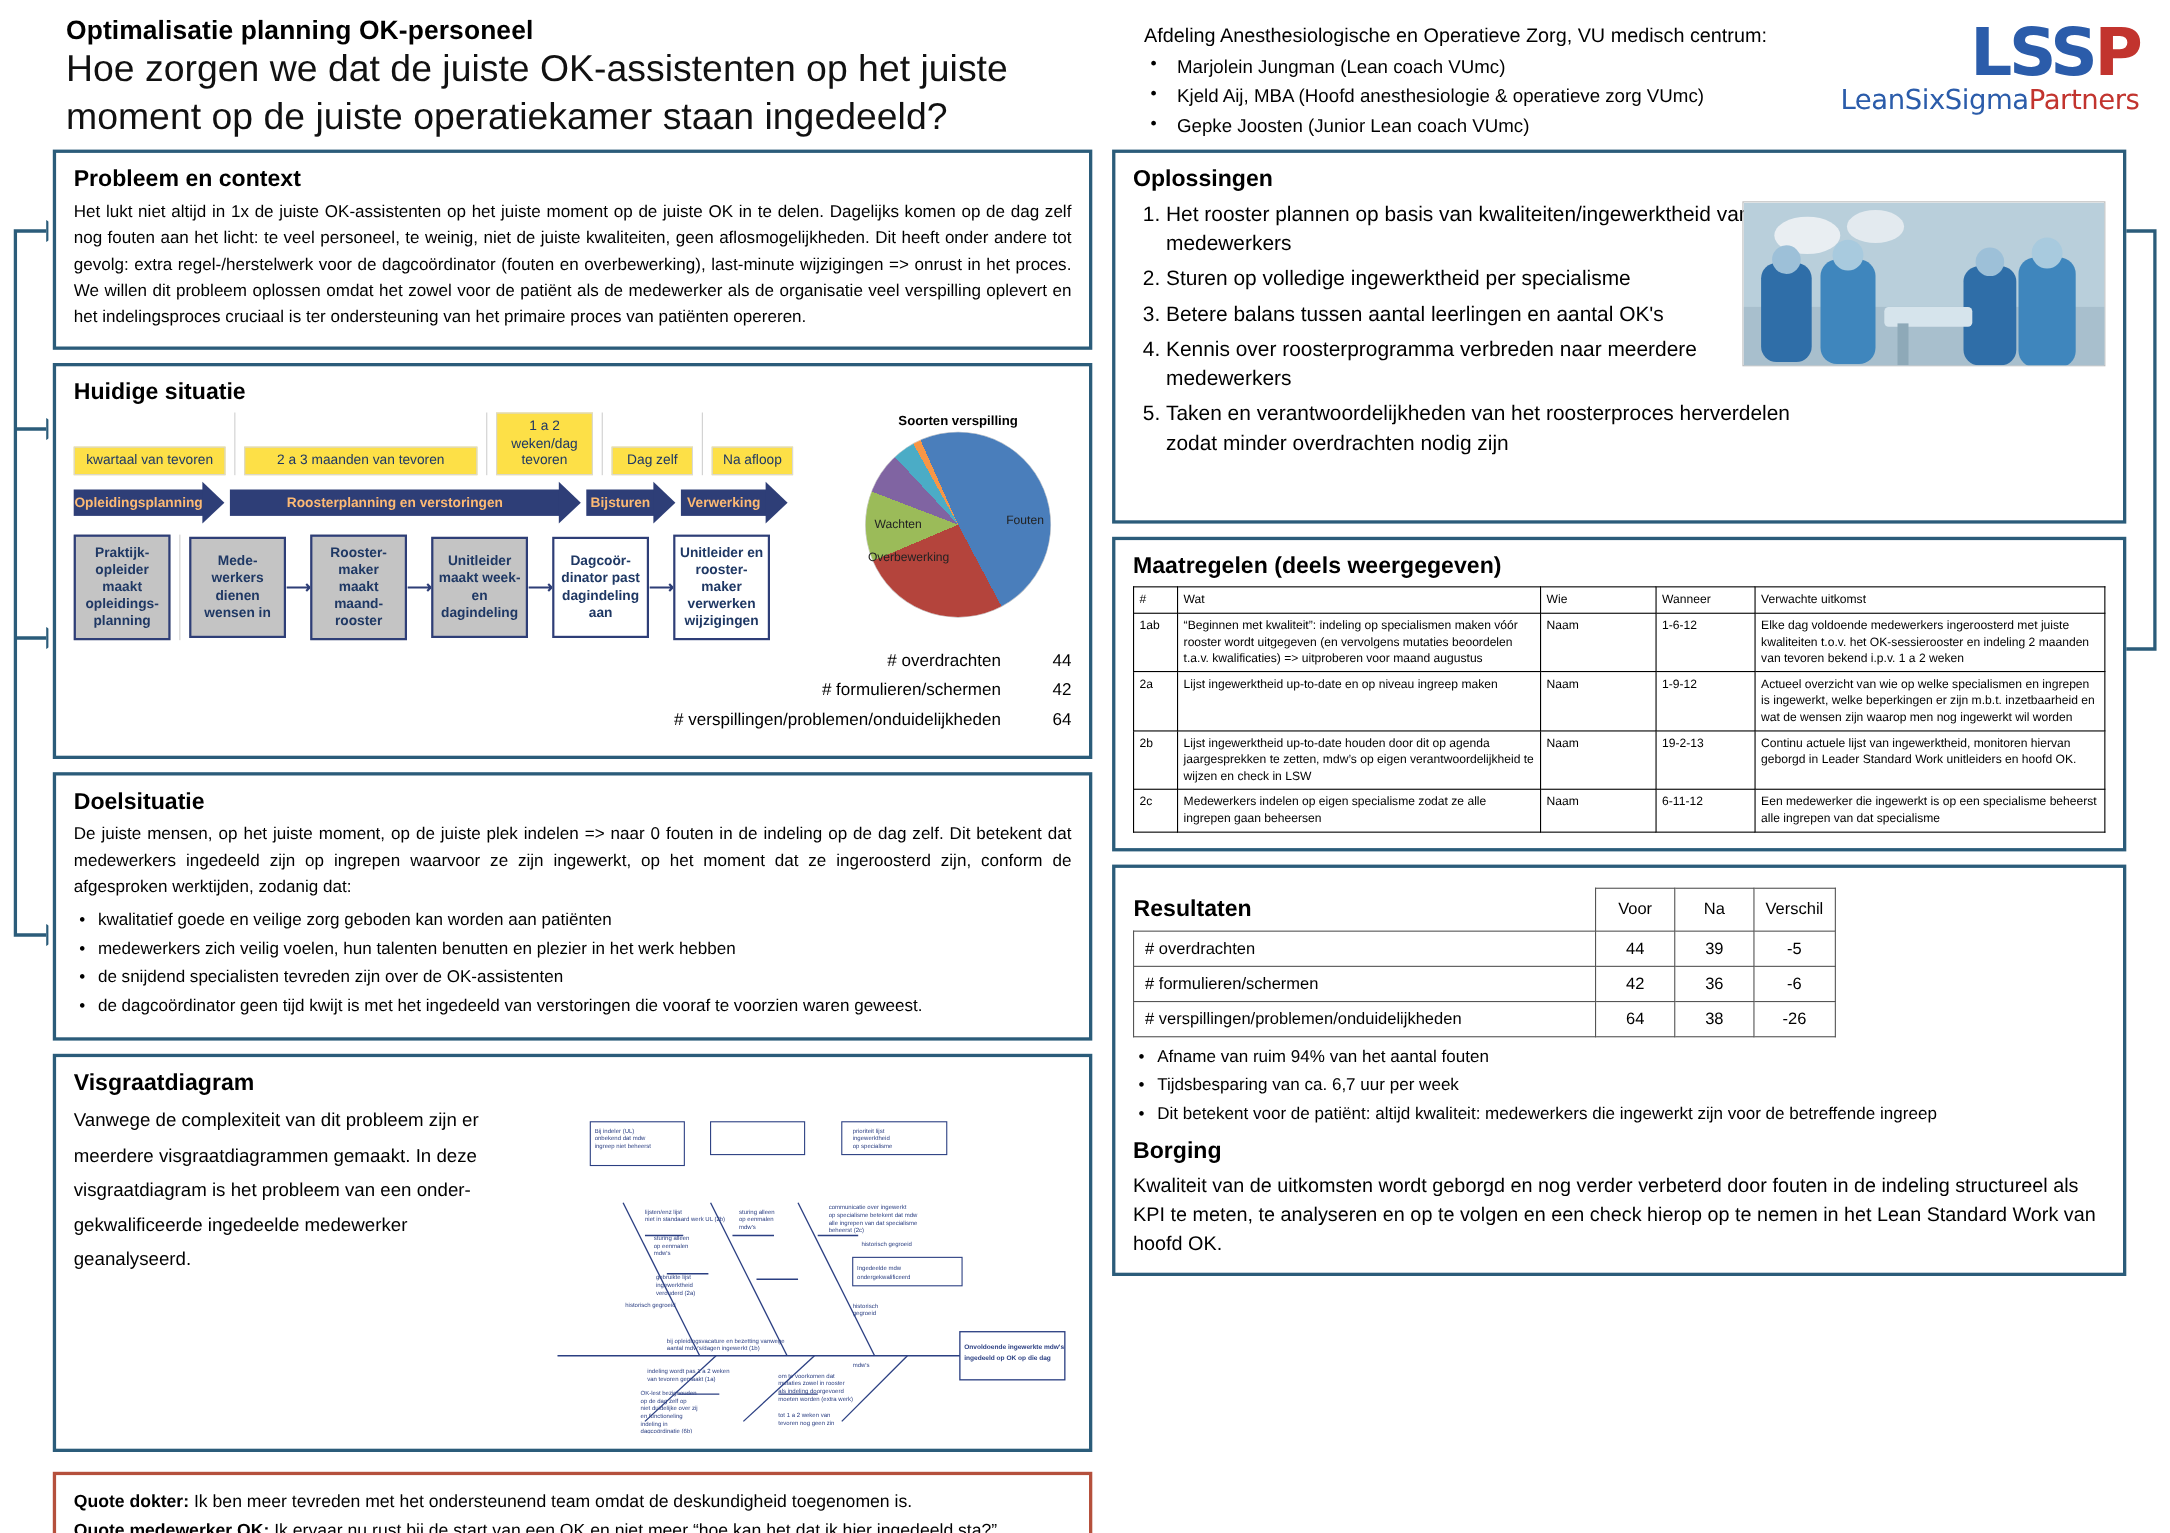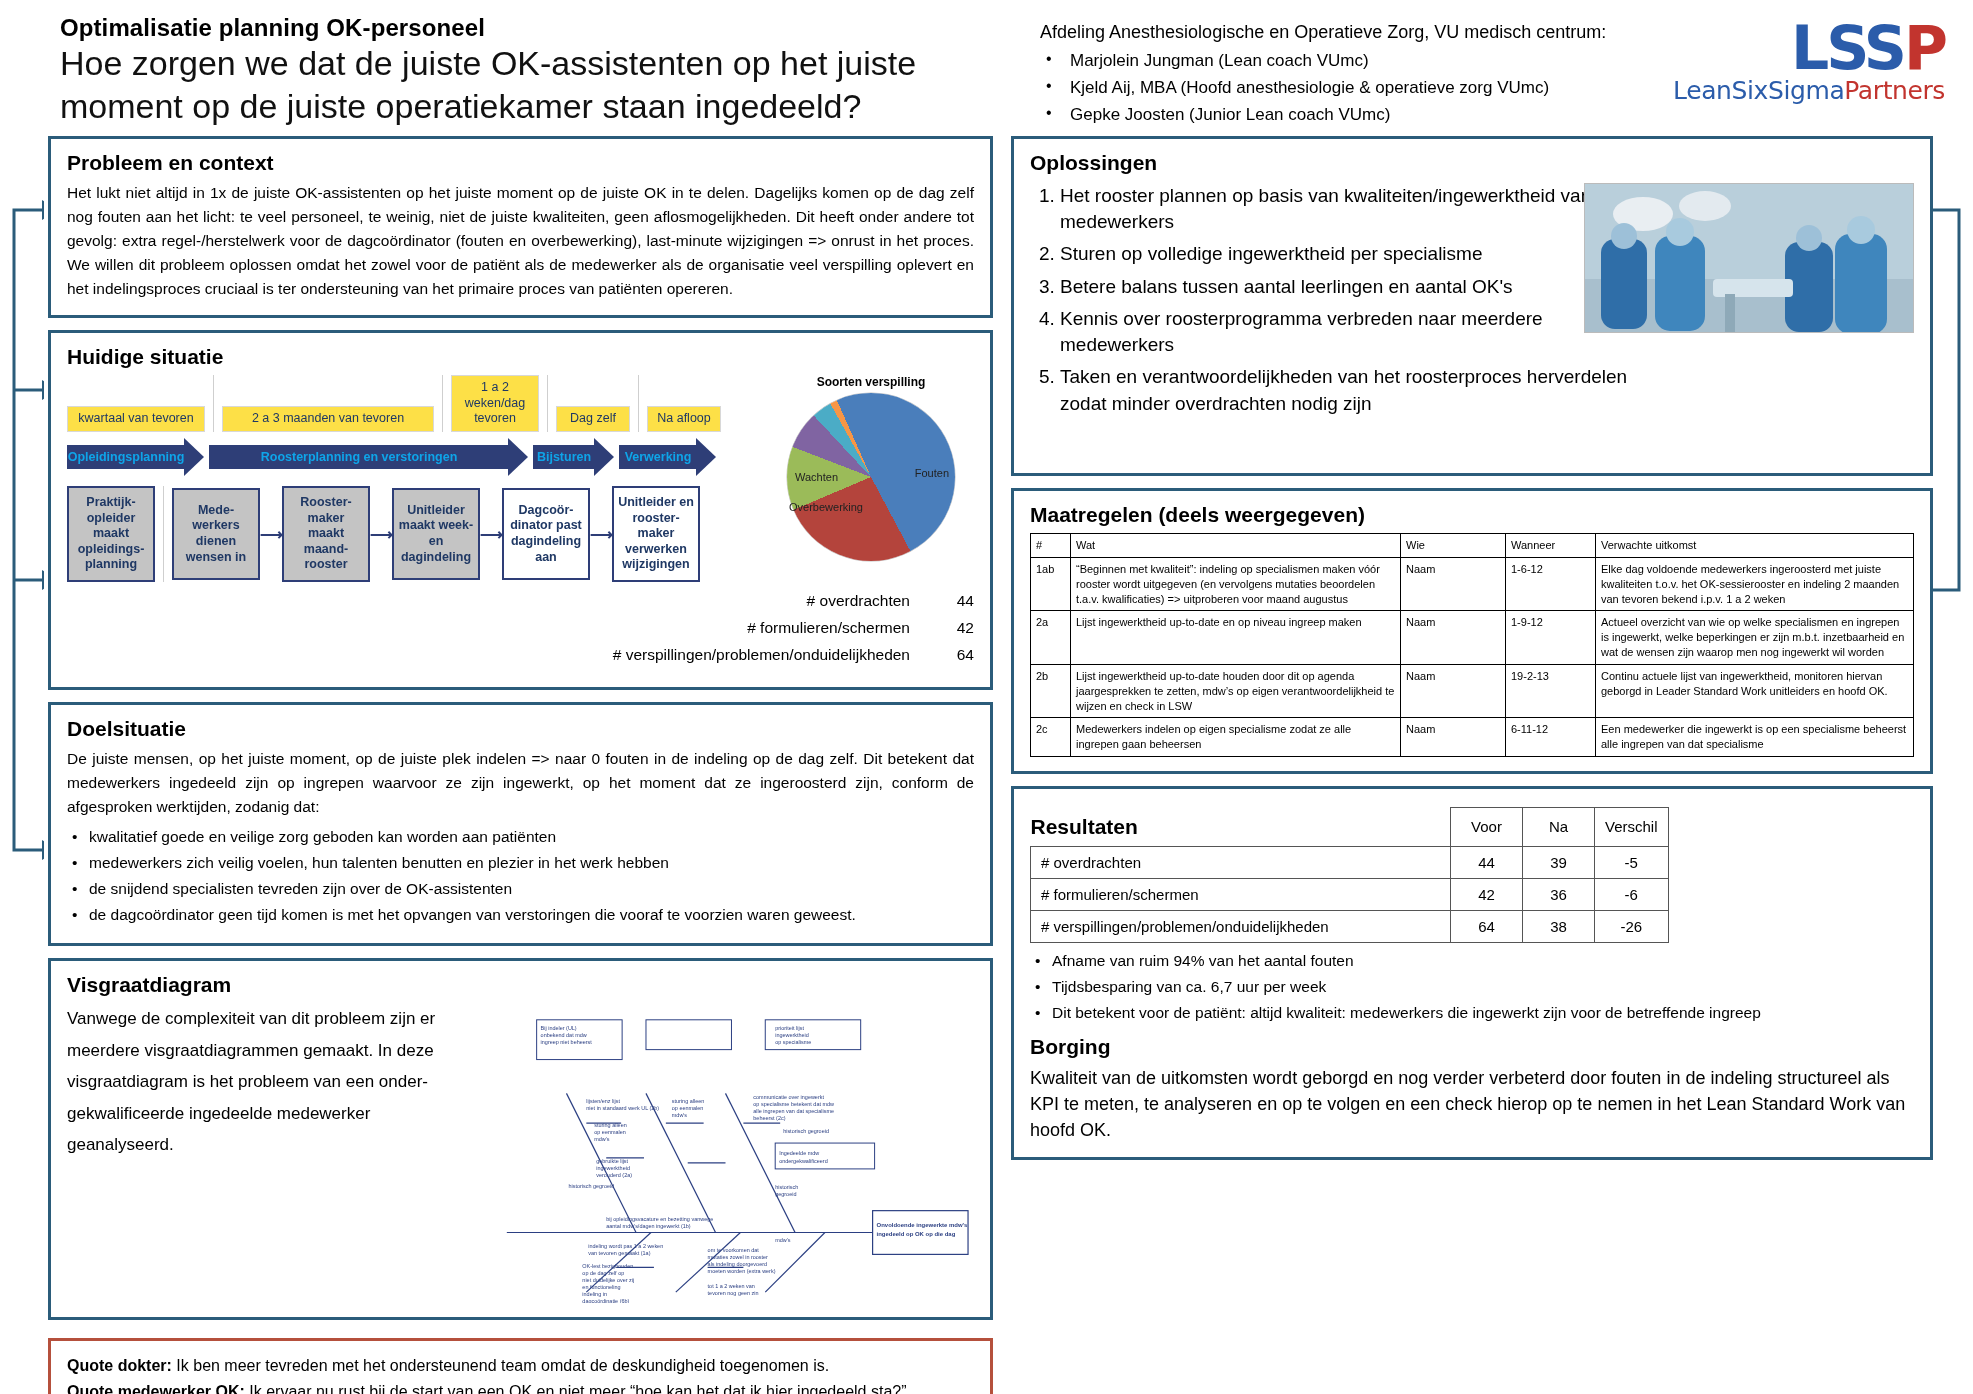--- a/index.html
+++ b/index.html
@@ -60,21 +60,21 @@
   .flowwrap { display:flex; gap:0; }
   .flow { flex: 1 1 auto; position:relative; }
   .phase-row { display:flex; align-items:flex-end; }
   .phase-lbl {
     border:1px solid #d8d8d8; background:#fde047;
     color:#1f3864; font-size:12.5px; text-align:center;
     padding:4px 6px; line-height:1.25;
   }
   .arrow-row { display:flex; align-items:center; margin-top:6px; height: 38px;}
   .arr { position:relative; height:24px; background:#2e3e77; display:flex; align-items:center; justify-content:center;
-         color:#0ea5e9; font-size:12.5px; font-weight:bold; }
+         color:#fdba74; font-size:12.5px; font-weight:bold; }
   .arr:after{ content:""; position:absolute; right:-19px; top:-7px; width:0;height:0;
               border-top:19px solid transparent; border-bottom:19px solid transparent; border-left:20px solid #2e3e77;}
   .box-row { display:flex; align-items:center; margin-top:10px; }
   .pbox { border:2px solid #2e3e77; background:#c4c4c4; color:#1f3864; font-weight:bold;
           font-size:12.5px; text-align:center; line-height:1.25; padding:7px 4px; width:88px; min-height:92px;
           display:flex; align-items:center; justify-content:center;}
   .pbox.white { background:#fff; }
   .conn { width:22px; text-align:center; color:#2e3e77; font-size:16px; font-weight:bold;}
   .vsep { width:1px; background:#cfcfcf; align-self:stretch; margin:0 8px; }
 
@@ -259,21 +259,21 @@
         </div>
       </div>
 
       <div class="panel">
         <h2>Doelsituatie</h2>
         <p class="justify">De juiste mensen, op het juiste moment, op de juiste plek indelen  =&gt; naar 0 fouten in de indeling op de dag zelf. Dit betekent dat medewerkers ingedeeld zijn op ingrepen waarvoor ze zijn ingewerkt, op het moment dat ze ingeroosterd zijn, conform de afgesproken werktijden, zodanig dat:</p>
         <ul class="bul">
           <li>kwalitatief goede en veilige zorg geboden kan worden aan patiënten</li>
           <li>medewerkers zich veilig voelen, hun talenten benutten en plezier in het werk hebben</li>
           <li>de snijdend specialisten tevreden zijn over de OK-assistenten</li>
-          <li>de dagcoördinator geen tijd komen is met het opvangen van verstoringen die vooraf te voorzien waren geweest.</li>
+          <li>de dagcoördinator geen tijd kwijt is met het ingedeeld van verstoringen die vooraf te voorzien waren geweest.</li>
         </ul>
       </div>
 
       <div class="panel" style="min-height:300px">
         <h2>Visgraatdiagram</h2>
         <div class="fishwrap">
           <div class="fish-text">Vanwege de complexiteit van dit probleem zijn er meerdere visgraatdiagrammen gemaakt. In deze visgraatdiagram is het probleem van een onder-gekwalificeerde ingedeelde medewerker geanalyseerd.</div>
           <div class="fish-img">
             <svg viewBox="0 0 500 300">
               <g stroke="#2b3f82" stroke-width="1.2" fill="none">

